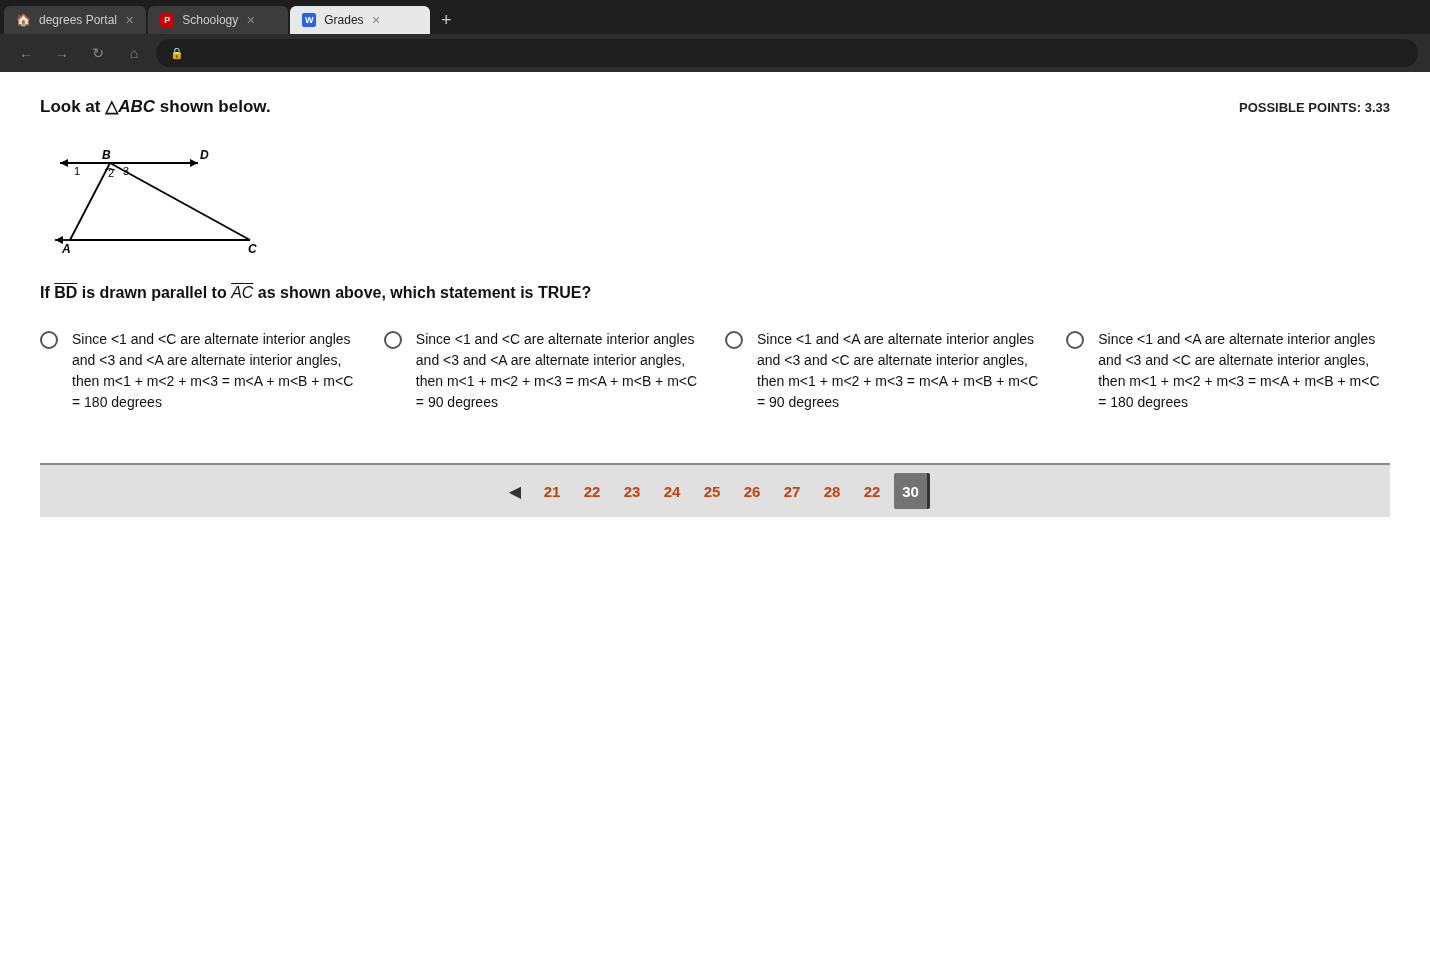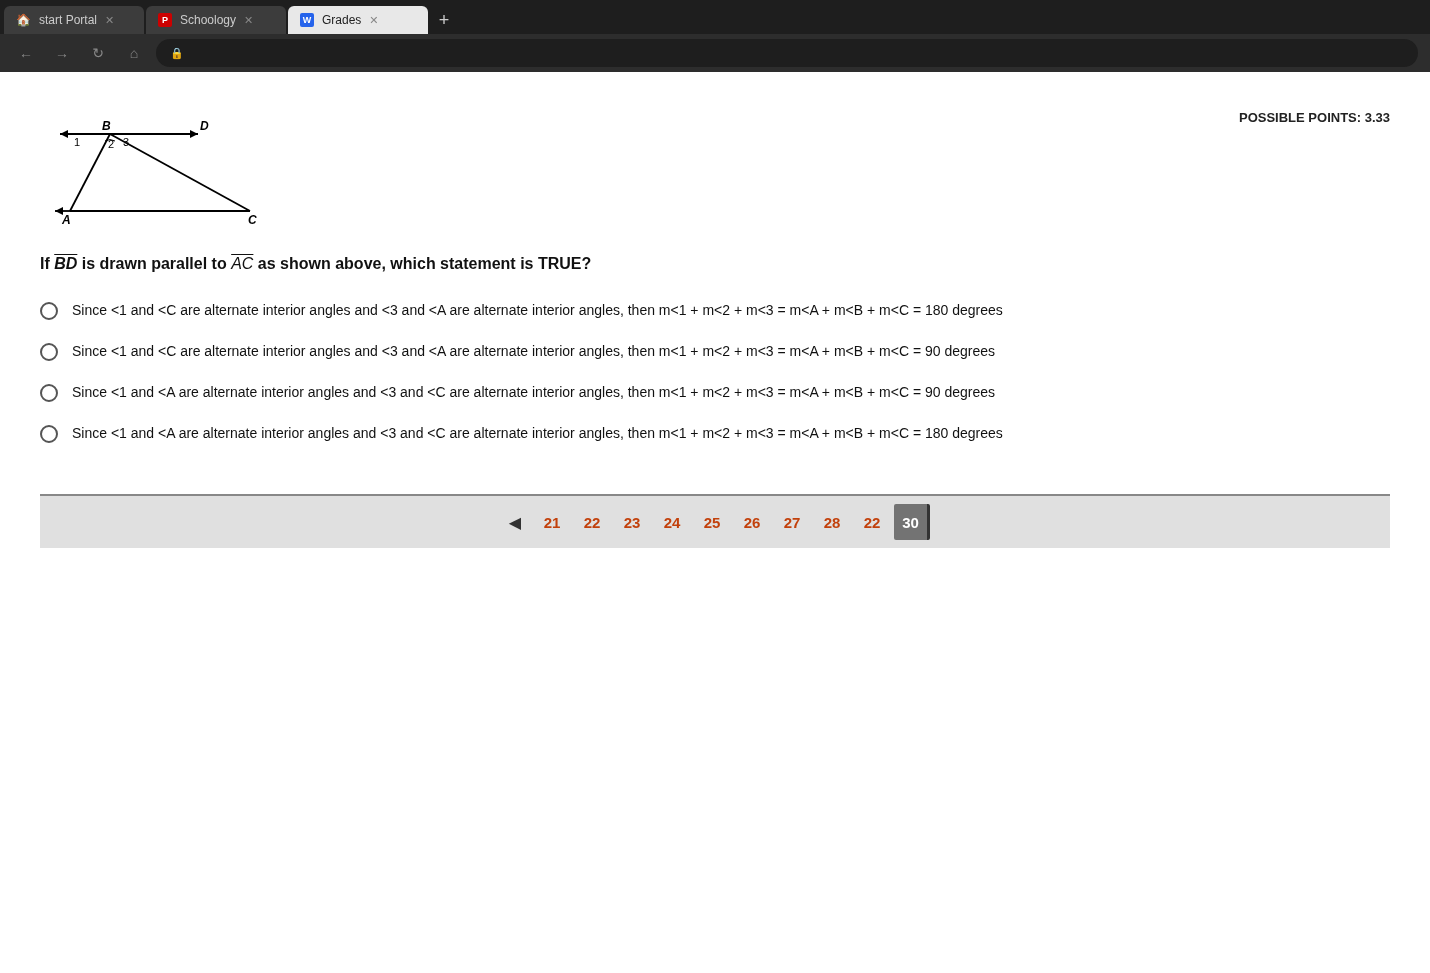--- a/index.html
+++ b/index.html
@@ -33,41 +33,41 @@
     .question-stem h3 { font-size: 17px; font-weight: bold; color: #111; margin-bottom: 12px; }
 
     .diagram { margin: 10px 0 16px 10px; position: relative; width: 240px; height: 130px; }
 
     
     .diagram svg { width: 240px; height: 130px; }
 
     .question-text { font-size: 16px; font-weight: bold; color: #111; margin-bottom: 24px; line-height: 1.5; }
     .overline { text-decoration: overline; }
 
-    .answer-options { display: flex; flex-direction: column; gap: 20px; }
+    .answer-options { display: flex; gap: 20px; }
     .answer-option { display: flex; align-items: flex-start; gap: 14px; }
     .radio-btn { width: 18px; height: 18px; border-radius: 50%; border: 2px solid #555; flex-shrink: 0; margin-top: 2px; cursor: pointer; background: white; }
     .option-text { font-size: 14px; color: #111; line-height: 1.5; }
 
     
     .pagination { background: #e0e0e0; border-top: 2px solid #888; height: 54px; display: flex; align-items: center; justify-content: center; gap: 4px; position: sticky; bottom: 0; }
     .page-prev { width: 30px; height: 30px; display: flex; align-items: center; justify-content: center; color: #333; font-size: 16px; cursor: pointer; }
     .page-num { width: 36px; height: 36px; display: flex; align-items: center; justify-content: center; font-size: 15px; font-weight: bold; color: #c2410c; cursor: pointer; border-radius: 2px; }
     .page-num.current { background: #737373; color: white; }
     .page-num.last-visible { border-right: 3px solid #333; }
   </style>
 </head>
 <body>
 
 <div class="browser-chrome">
   <div class="tab-bar">
 
     <div class="tab">
       <span>🏠</span>
-      <span>start Portal</span>
+      <span>degrees Portal</span>
       <span class="tab-close">✕</span>
     </div>
 
     <div class="tab">
       <div class="tab-schoology-icon">P</div>
       <span>Schoology</span>
       <span class="tab-close">✕</span>
     </div>
 
     <div class="tab active">
@@ -87,20 +87,25 @@
     </div>
   </div>
 </div>
 
 <div class="page-content">
   <div class="exam-container">
 
     <div class="question-area">
       <div class="possible-points">POSSIBLE POINTS: 3.33</div>
 
+      <div class="question-stem">
+        <h3>
+          Look at <span style="text-decoration:none; font-weight:bold;">△<i>ABC</i></span> shown below.
+        </h3>
+      </div>
 
       <div class="diagram">
         <svg viewBox="0 0 240 130" xmlns="http://www.w3.org/2000/svg">
 
           <line x1="20" y1="105" x2="60" y2="28" stroke="black" stroke-width="1.8"></line>
           <line x1="60" y1="28" x2="200" y2="105" stroke="black" stroke-width="1.8"></line>
           <line x1="20" y1="105" x2="200" y2="105" stroke="black" stroke-width="1.8"></line>
 
           <line x1="60" y1="28" x2="10" y2="28" stroke="black" stroke-width="1.8"></line>
           <polygon points="10,28 18,24 18,32" fill="black"></polygon>
@@ -119,21 +124,21 @@
 
           <text x="24" y="40" font-size="11" font-family="Arial">1</text>
           <text x="58" y="42" font-size="11" font-family="Arial">2</text>
           <text x="73" y="40" font-size="11" font-family="Arial">3</text>
 
           <path d="M 55,35 A 10,10 0 0,1 65,35" fill="none" stroke="black" stroke-width="1"></path>
         </svg>
       </div>
 
       <div class="question-text">
-        If <span class="overline" style="font-style:italic; font-weight:bold;">BD</span> is drawn parallel to <span class="overline" style="font-style:italic; font-weight:normal;">AC</span> as shown above, which statement is TRUE?
+        If <span class="overline" style="font-weight:bold;">BD</span> is drawn parallel to <span class="overline" style="font-style:italic; font-weight:normal;">AC</span> as shown above, which statement is TRUE?
       </div>
 
       <div class="answer-options">
         <div class="answer-option">
           <div class="radio-btn"></div>
           <div class="option-text">
             Since &lt;1 and &lt;C are alternate interior angles and &lt;3 and &lt;A are alternate interior angles, then m&lt;1 + m&lt;2 + m&lt;3 = m&lt;A + m&lt;B + m&lt;C = 180 degrees
           </div>
         </div>
 

